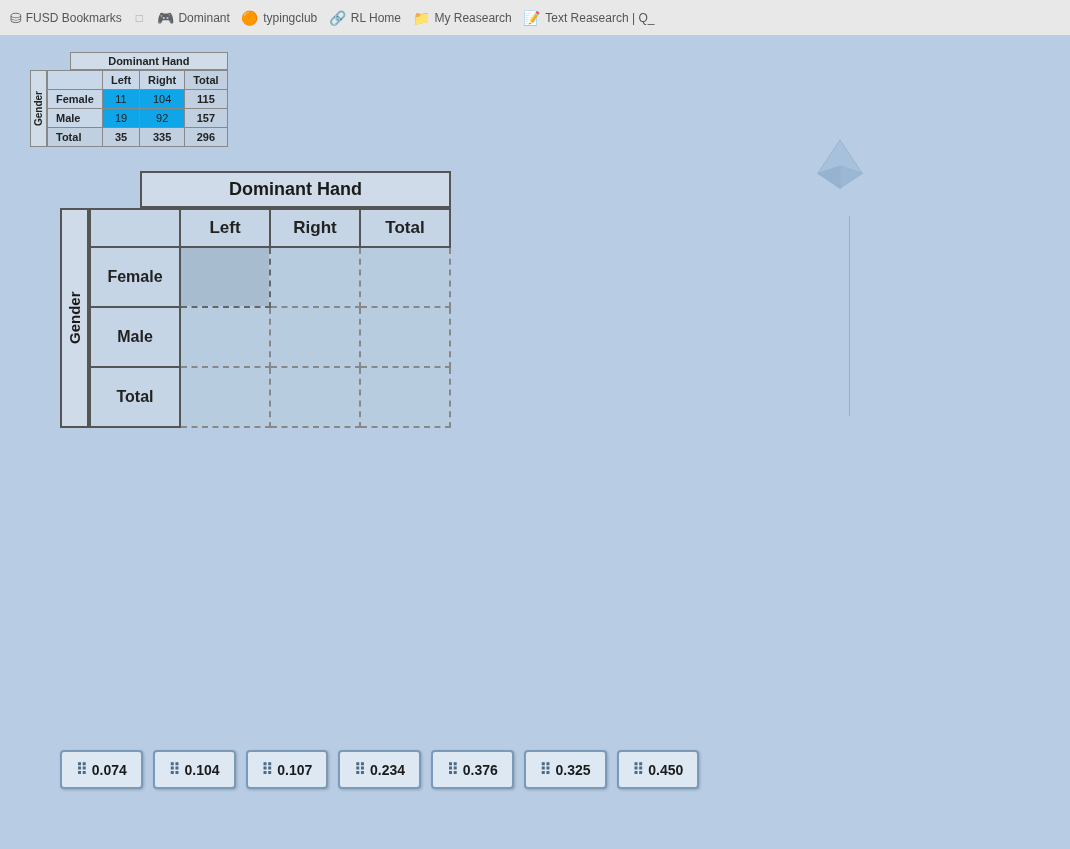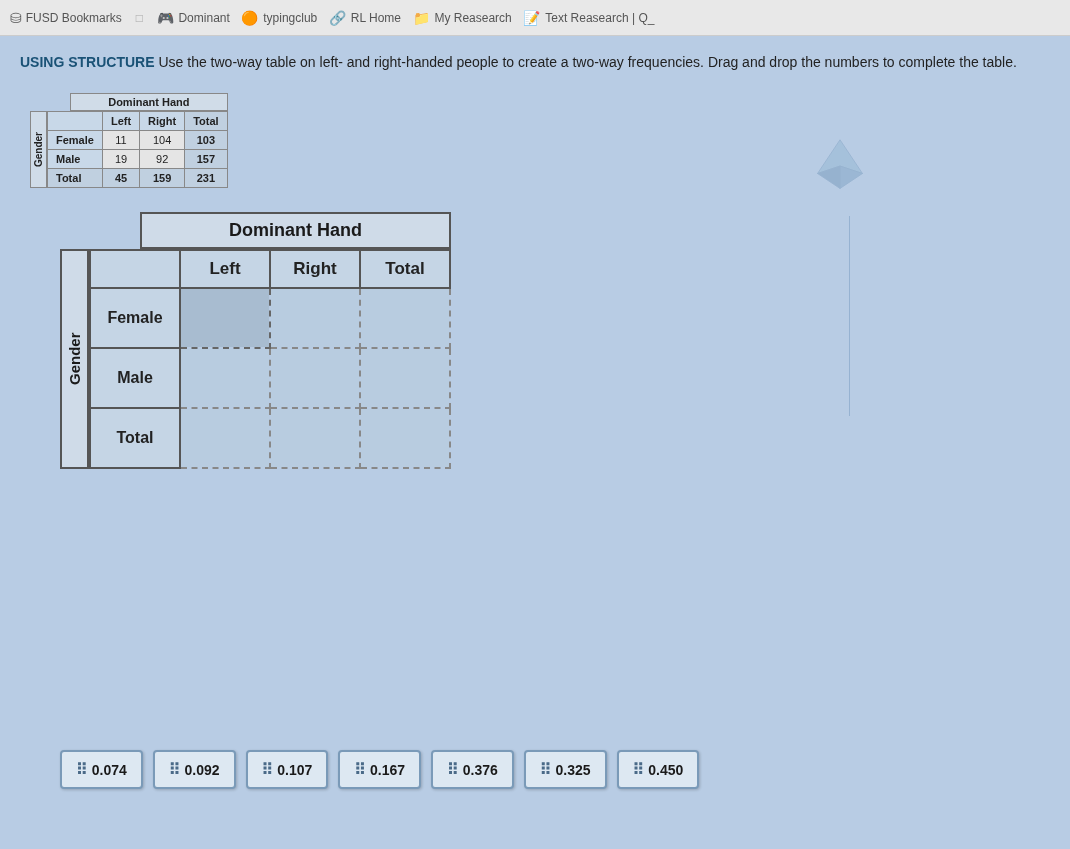--- a/index.html
+++ b/index.html
@@ -109,21 +109,21 @@
     .ref-inner-table {
       border-collapse: collapse;
       font-size: 11px;
     }
 
     .ref-inner-table th,
     .ref-inner-table td {
       border: 1px solid #888;
       padding: 3px 8px;
       text-align: center;
-      background: #e5e5e5;
+      background: #0ea5e9;
       color: #222;
     }
 
     .ref-inner-table th {
       background: #c8d8e8;
       font-weight: bold;
     }
 
     .ref-inner-table .total-col {
       background: #c0d0e0;
@@ -312,56 +312,53 @@
     <span>My Reasearch</span>
   </span>
   <span class="browser-tab">
     <span class="tab-icon">📝</span>
     <span>Text Reasearch | Q_</span>
   </span>
 </div>
 
 <div class="main-content">
 
-  <div class="instructions">
-    <strong>USING STRUCTURE</strong><span> Use the two-way table on left- and right-handed people to create a two-way frequencies. Drag and drop the numbers to complete the table.</span>
-  </div>
 
   <div class="reference-table-wrapper">
     <div class="ref-table-container">
       <div class="ref-dominant-hand-label">Dominant Hand</div>
       <div class="ref-table">
         <div class="ref-gender-label">Gender</div>
         <table class="ref-inner-table">
           <thead>
             <tr>
               <th></th>
               <th>Left</th>
               <th>Right</th>
               <th class="total-col">Total</th>
             </tr>
           </thead>
           <tbody>
             <tr>
               <td class="row-label">Female</td>
               <td>11</td>
               <td>104</td>
-              <td class="total-col">103</td>
+              <td class="total-col">115</td>
             </tr>
             <tr>
               <td class="row-label">Male</td>
               <td>19</td>
               <td>92</td>
               <td class="total-col">157</td>
             </tr>
             <tr class="total-row">
               <td class="row-label">Total</td>
-              <td>45</td>
-              <td>159</td>
-              <td class="total-col">231</td>
+              <td>35</td>
+              <td>335</td>
+              <td class="total-col">296</td>
             </tr>
           </tbody>
         </table>
       </div>
     </div>
   </div>
 
   <div class="origami-bird">
     <svg viewBox="0 0 80 80" xmlns="http://www.w3.org/2000/svg" opacity="0.5">
       <polygon points="40,5 70,50 40,40 10,50" fill="#7aa8c8" stroke="#4a78a0" stroke-width="1"></polygon>
@@ -429,29 +426,29 @@
     </div>
   </div>
 
   <div class="drag-tiles-section">
     <div class="drag-tile">
       <span class="drag-dots">⠿</span>
       <span>0.074</span>
     </div>
     <div class="drag-tile">
       <span class="drag-dots">⠿</span>
-      <span>0.092</span>
+      <span>0.104</span>
     </div>
     <div class="drag-tile">
       <span class="drag-dots">⠿</span>
       <span>0.107</span>
     </div>
     <div class="drag-tile">
       <span class="drag-dots">⠿</span>
-      <span>0.167</span>
+      <span>0.234</span>
     </div>
     <div class="drag-tile">
       <span class="drag-dots">⠿</span>
       <span>0.376</span>
     </div>
     <div class="drag-tile">
       <span class="drag-dots">⠿</span>
       <span>0.325</span>
     </div>
     <div class="drag-tile">

